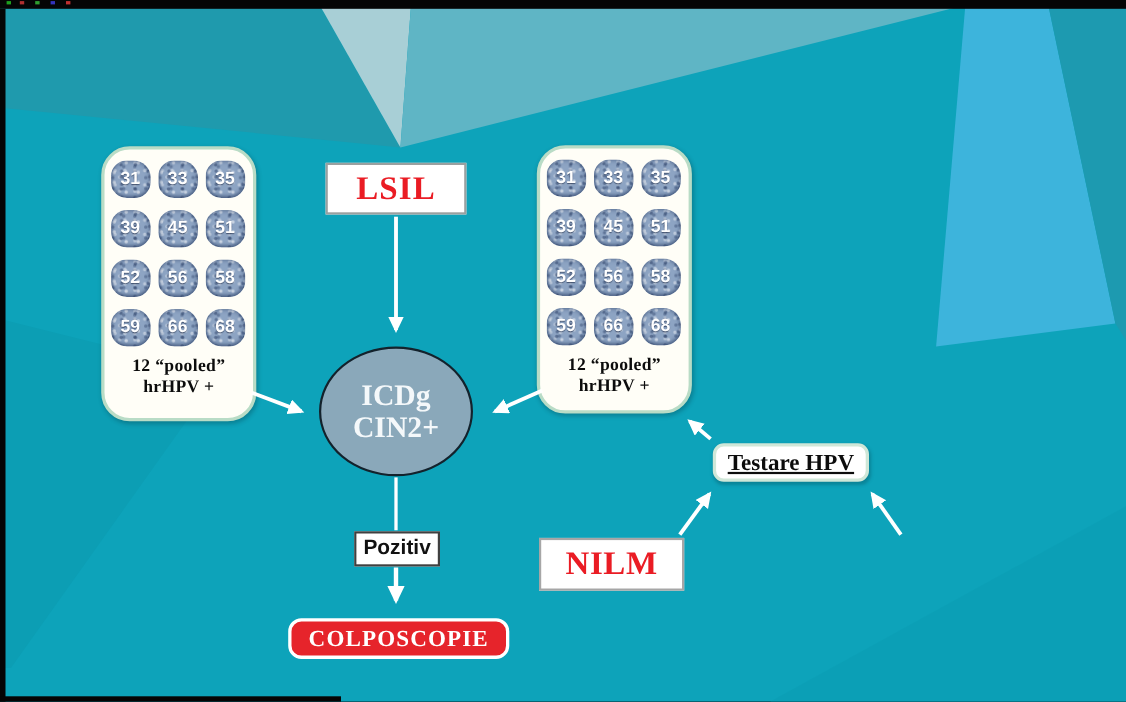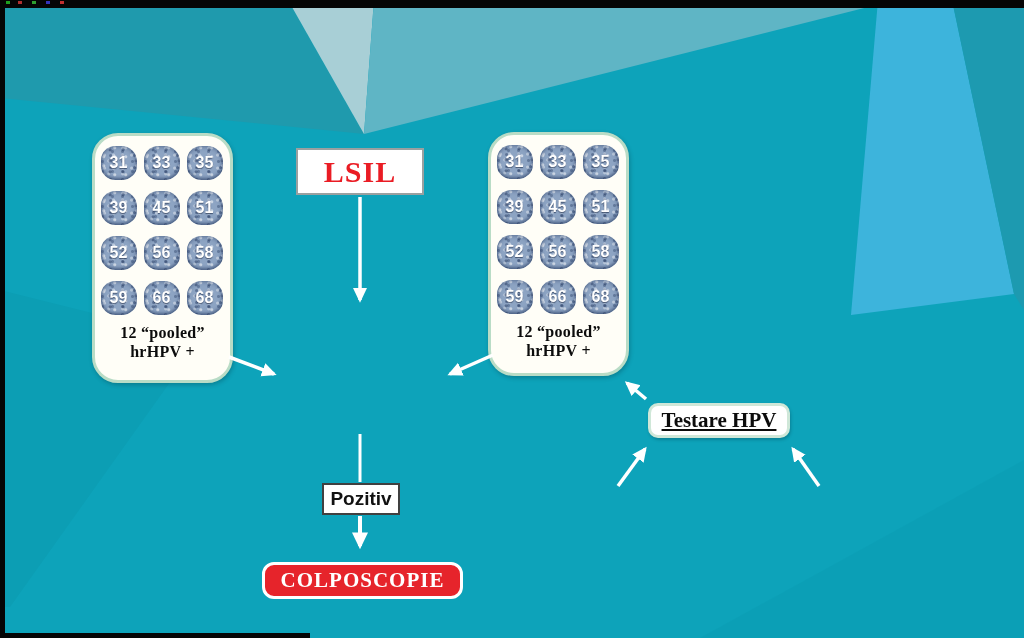--- a/index.html
+++ b/index.html
@@ -115,22 +115,27 @@
       <div class="blob">68</div>
     </div>
     <div class="panel-caption">
       <div>12 “pooled”</div>
       <div>hrHPV +</div>
     </div>
   </div>
 
   <div class="node node-lsil">LSIL</div>
 
+  <div class="node node-ellipse">
+    <div>ICDg</div>
+    <div>CIN2+</div>
+  </div>
 
   <div class="node node-testare">Testare HPV</div>
+  <div class="node node-nilm">NILM</div>
   <div class="node node-pozitiv">Pozitiv</div>
   <div class="node node-colposcopie">COLPOSCOPIE</div>
 
   <svg class="arrows" width="1024" height="638">
     <defs>
       <marker id="ah" markerWidth="5" markerHeight="5" refX="3.4" refY="2" orient="auto" markerUnits="strokeWidth">
         <path d="M0,0 L4.2,2 L0,4 z" fill="#ffffff"></path>
       </marker>
     </defs>
     <line x1="360" y1="197" x2="360" y2="300" stroke="#ffffff" stroke-width="3.5" marker-end="url(#ah)"></line>

